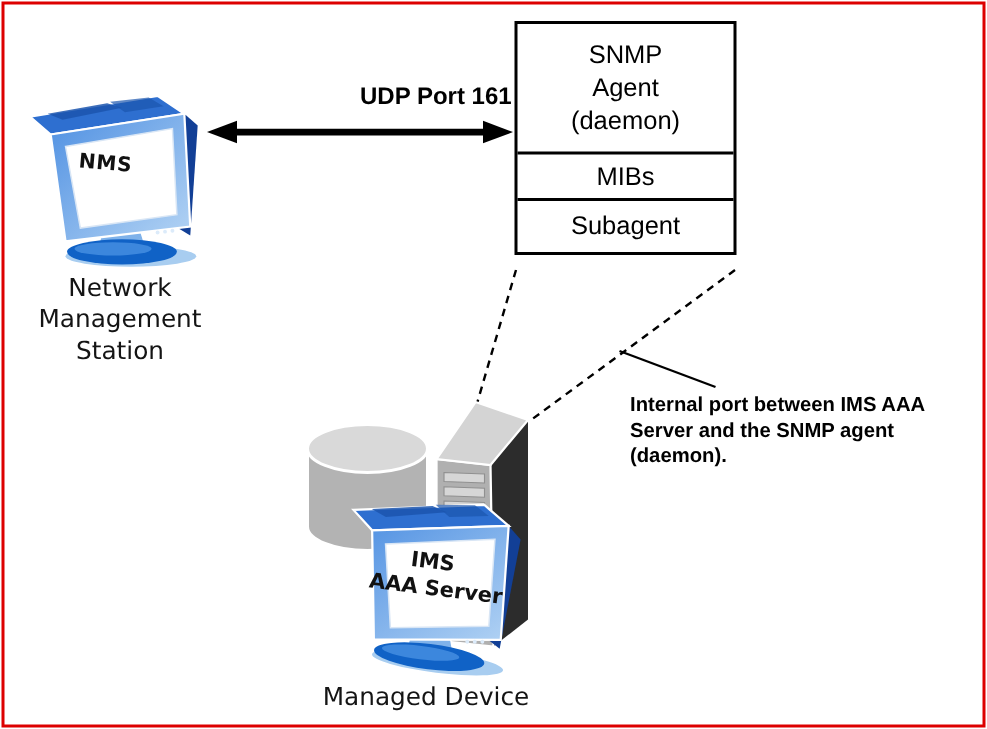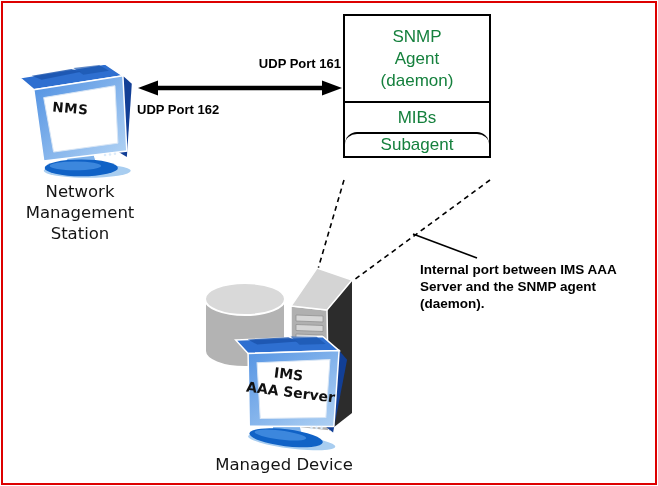--- a/index.html
+++ b/index.html
@@ -20,21 +20,21 @@
   .art {
     position: absolute;
     left: 0; top: 0;
   }
 
   
   .udp-label {
     position: absolute;
     font-family: "Liberation Sans", sans-serif;
     font-weight: bold;
-    font-size: 13px;
+    font-size: 16px;
     color: #000;
     white-space: nowrap;
   }
   .udp-161 { left: 240px; top: 56px; width: 101px; text-align: right; }
   .udp-162 { left: 137px; top: 102px; }
 
   
   .stack {
     position: absolute;
     left: 343px; top: 14px; width: 148px;
@@ -44,26 +44,26 @@
   }
   .stack .cell {
     box-sizing: border-box;
     display: flex;
     align-items: center;
     justify-content: center;
     text-align: center;
     font-family: "Liberation Sans", sans-serif;
     font-size: 17px;
     line-height: 22px;
-    color: #15803d;
+    color: #000000;
     white-space: pre-line;
   }
   .cell-agent    { height: 85px; }
   .cell-mibs     { height: 31px; border-top: 2px solid #000; }
-  .cell-subagent { height: 24px; border-top: 2px solid #000; border-radius: 17px; }
+  .cell-subagent { height: 36px; border-top: 2px solid #000; }
 
   
   .annotation {
     position: absolute;
     left: 420px; top: 261px; width: 232px;
     font-family: "Liberation Sans", sans-serif;
     font-weight: bold;
     font-size: 13.5px;
     line-height: 17px;
     color: #000;
@@ -156,21 +156,20 @@
 
       <g>
         <use href="#monitor-shape" transform="translate(223,326) rotate(7 60 55)"></use>
         <text class="screen-text" x="288" y="379" font-size="14" text-anchor="middle" transform="rotate(7 288 379)">IMS</text>
         <text class="screen-text" x="290" y="397" font-size="14" text-anchor="middle" transform="rotate(7 290 397)">AAA Server</text>
       </g>
     </g>
   </svg>
 
   <div class="udp-label udp-161">UDP Port 161</div>
-  <div class="udp-label udp-162">UDP Port 162</div>
 
   <div class="stack">
     <div class="cell cell-agent">SNMP
 Agent
 (daemon)</div>
     <div class="cell cell-mibs">MIBs</div>
     <div class="cell cell-subagent">Subagent</div>
   </div>
 
   <div class="annotation">Internal port between IMS AAA

